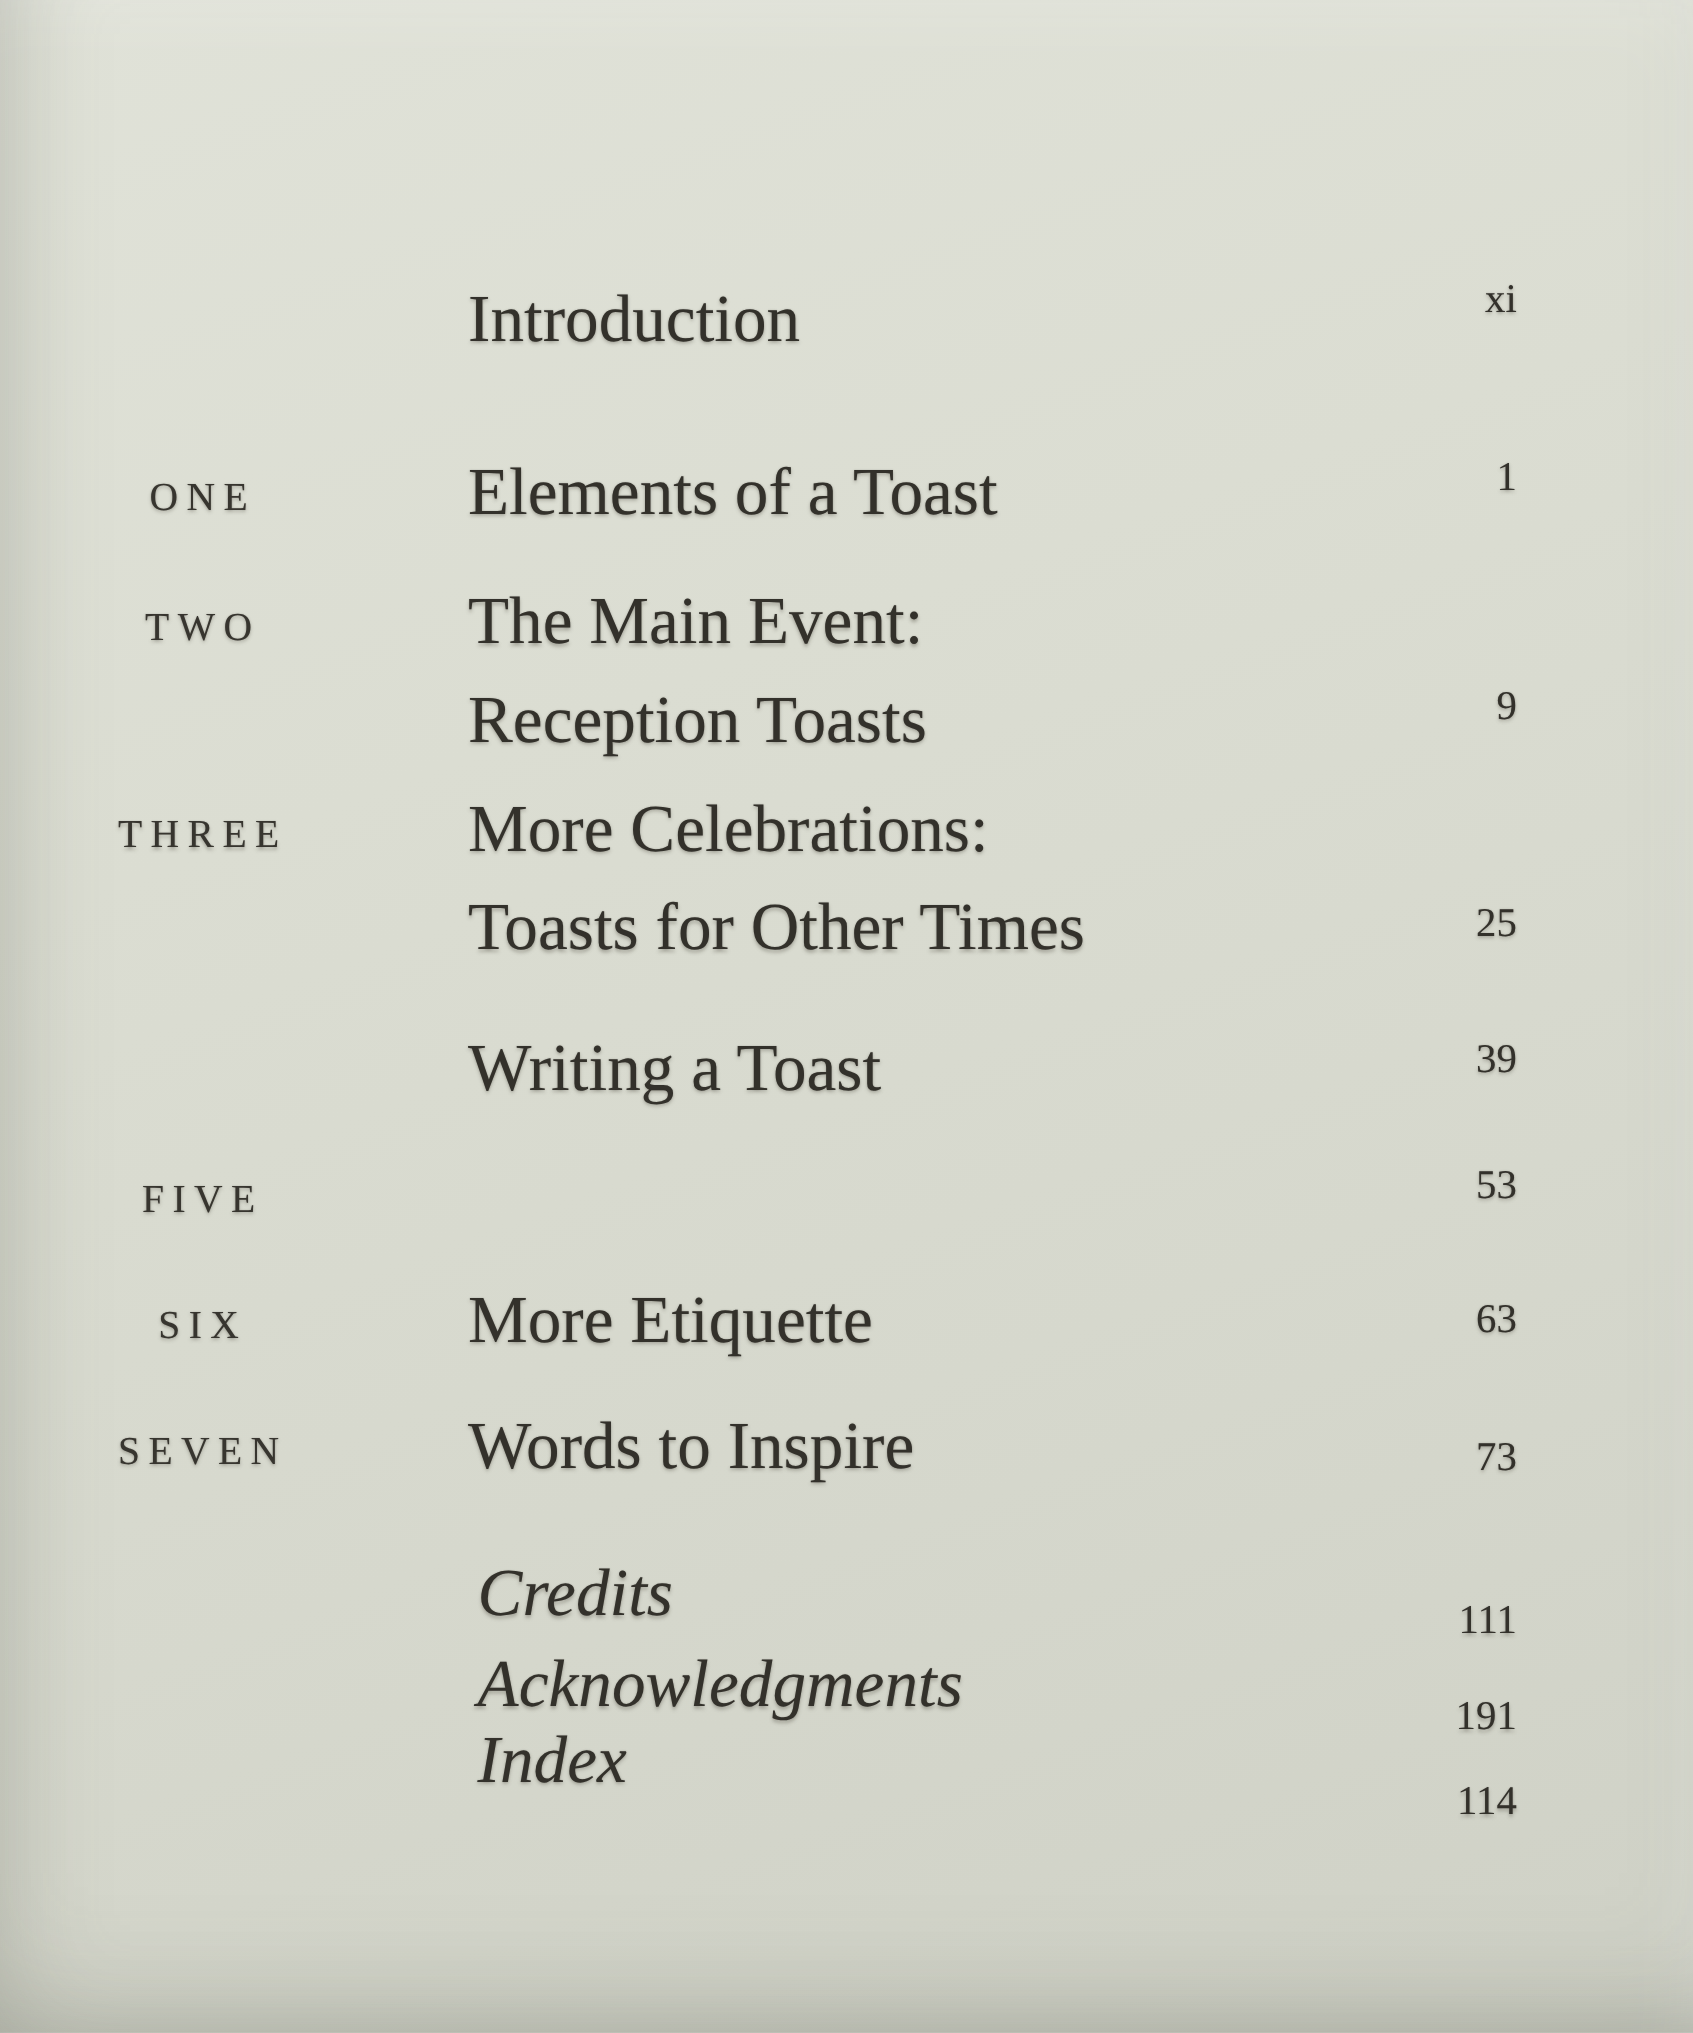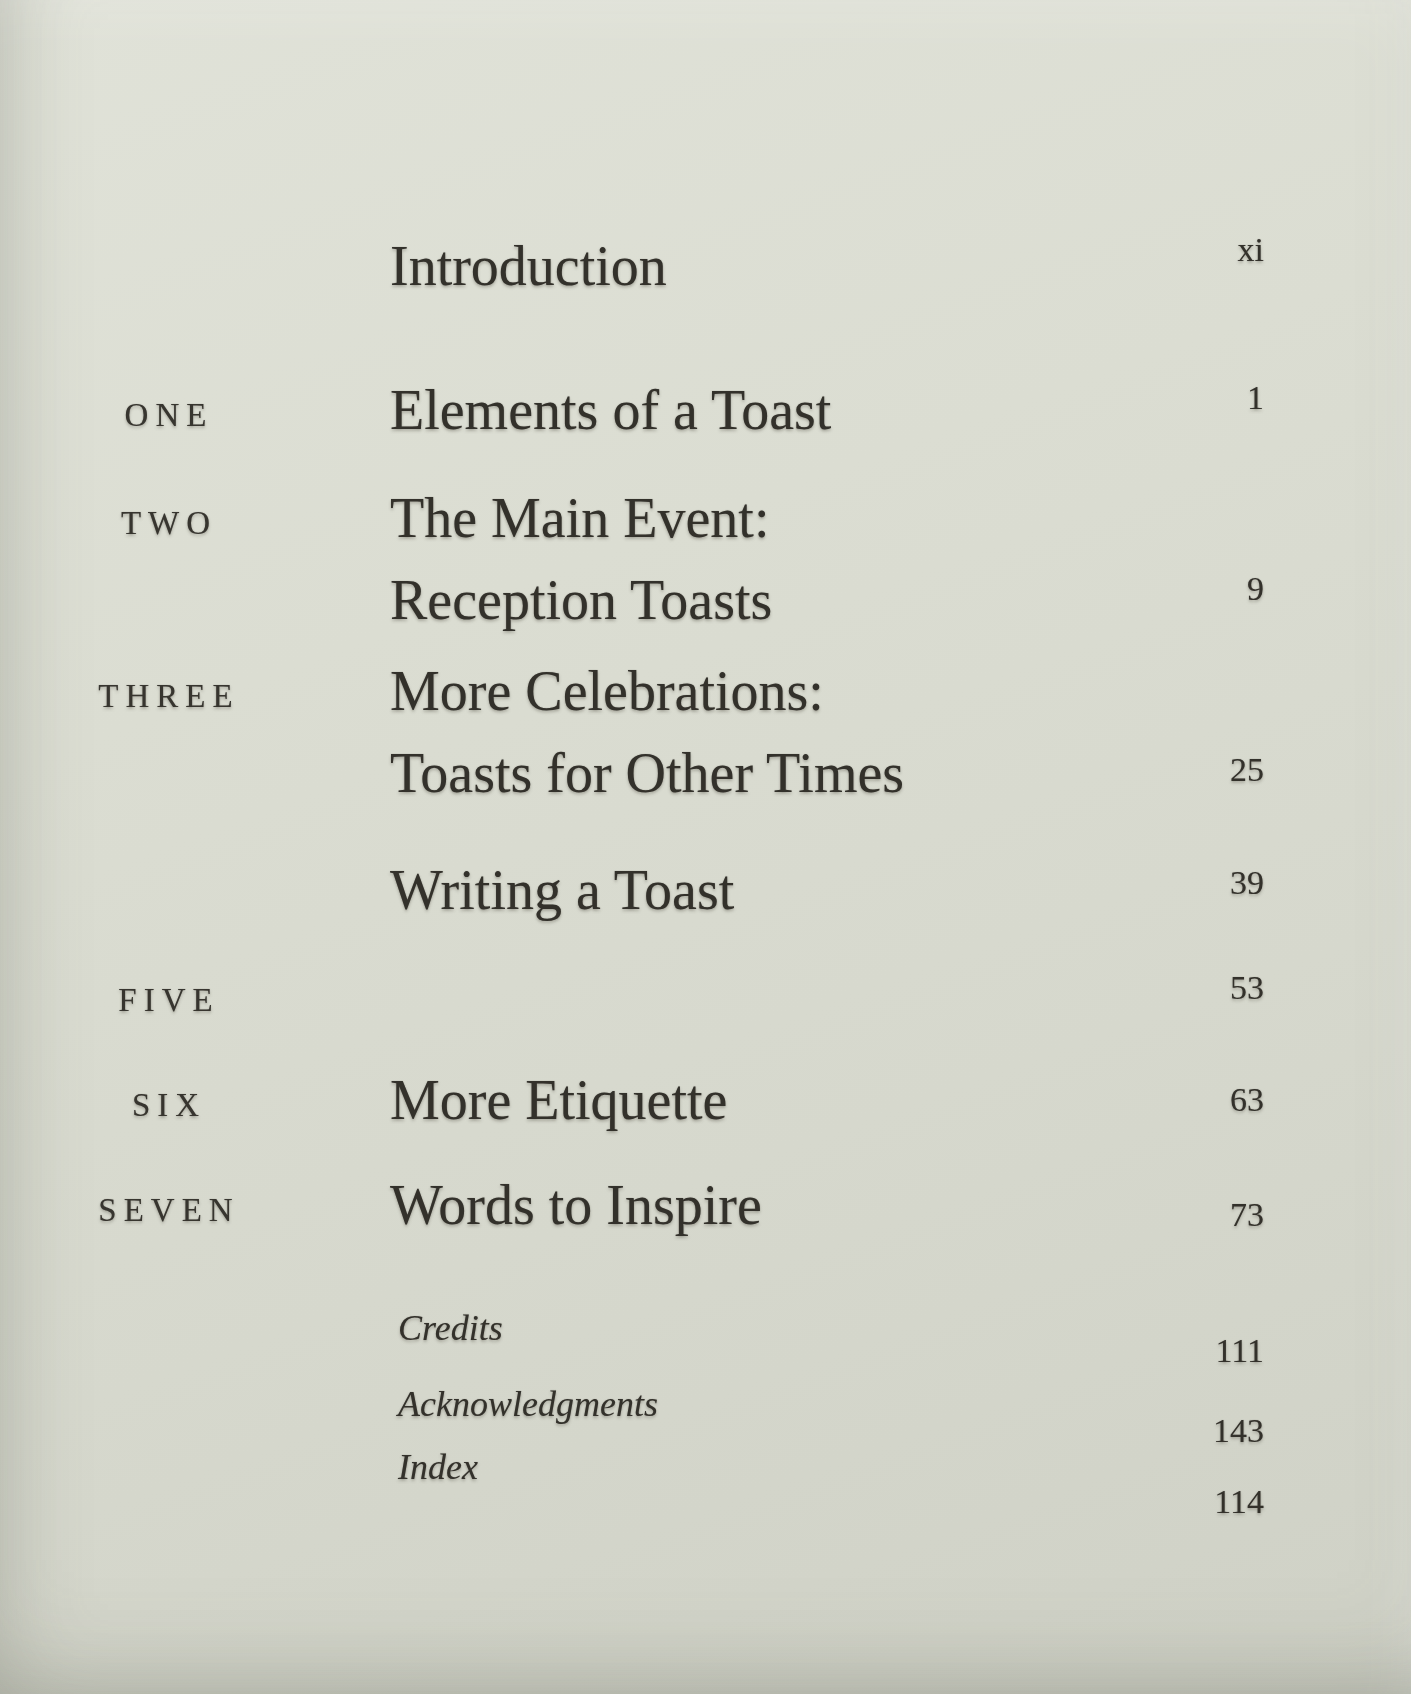--- a/index.html
+++ b/index.html
@@ -33,21 +33,21 @@
     color:#37352f;
   }
   .title-line{
     position:absolute;left:390px;top:0;
     font-size:56px;line-height:60px;
     white-space:nowrap;
   }
   .title-line.line2{top:82px;}
   .bm-title{
     position:absolute;left:398px;top:0;
-    font-size:36px;line-height:60px;
+    font-size:56px;line-height:60px;
     font-style:italic;
     white-space:nowrap;
   }
   .page-num{
     position:absolute;right:147px;top:0;width:300px;
     text-align:right;
     font-size:34px;line-height:60px;
   }
   
   .r0{top:236px}  .r0 .page-num{top:-16px}
@@ -115,21 +115,21 @@
       <div class="page-num">73</div>
     </div>
 
     <div class="row r8">
       <div class="bm-title">Credits</div>
       <div class="page-num">111</div>
     </div>
 
     <div class="row r9">
       <div class="bm-title">Acknowledgments</div>
-      <div class="page-num">143</div>
+      <div class="page-num">191</div>
     </div>
 
     <div class="row r10">
       <div class="bm-title">Index</div>
       <div class="page-num">114</div>
     </div>
 
   </div>
 </div>
 

